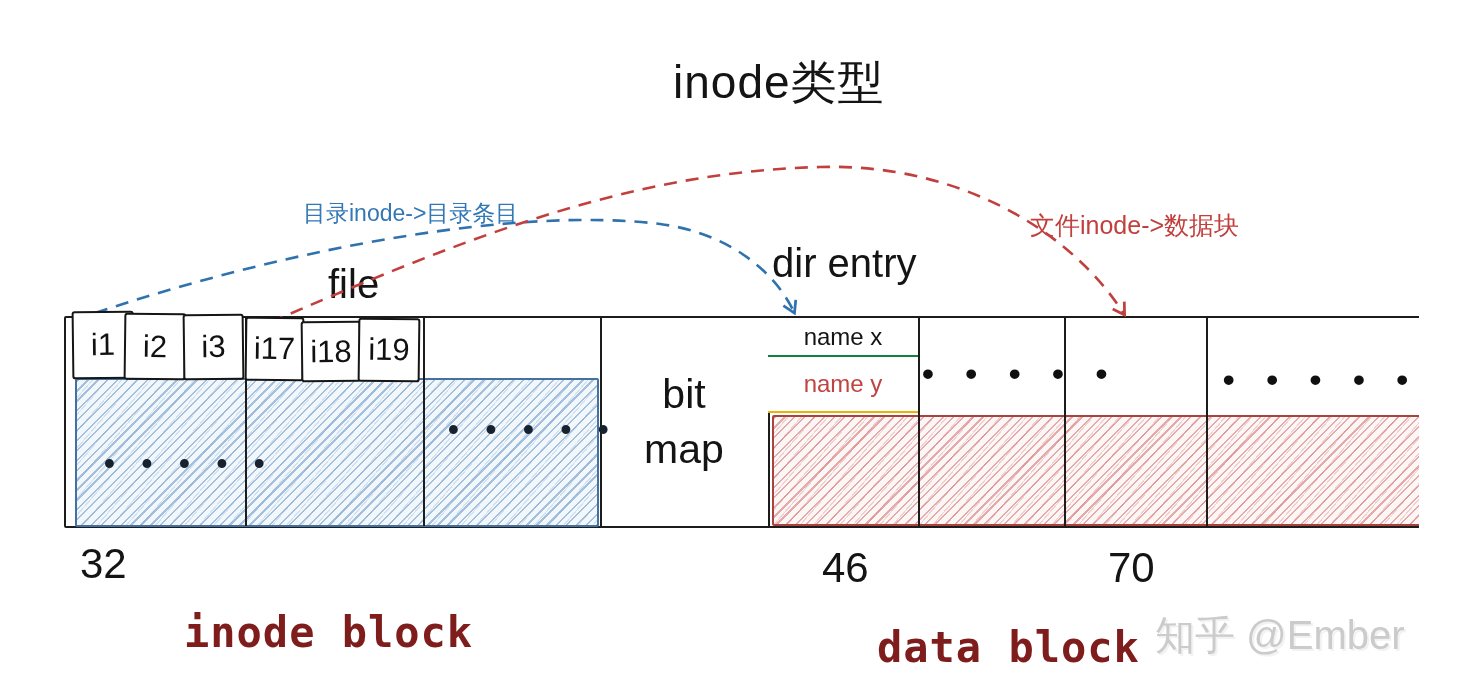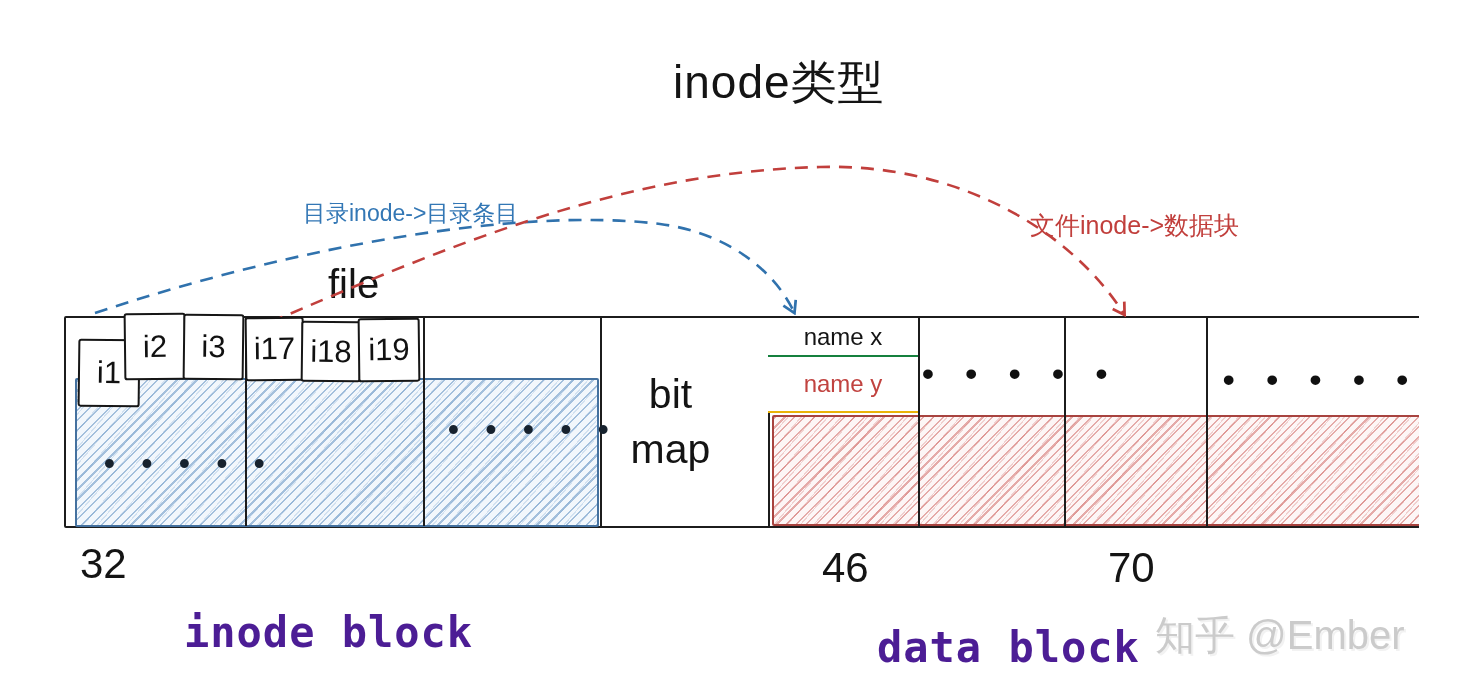--- a/index.html
+++ b/index.html
@@ -39,22 +39,22 @@
       repeating-linear-gradient(131deg, rgba(215,130,127,.32) 0 1.2px, transparent 1.2px 10px),
       #fdf6f6;
   }
 
   .dots{position:absolute;z-index:4;font-weight:bold;text-align:center;white-space:nowrap;}
   .dots-blue{font-size:31px;letter-spacing:9px;color:#17222e;}
   .dots-dark{font-size:34px;letter-spacing:11px;color:#101010;}
 
   .bitmap{
     position:absolute;left:534px;top:0;width:168px;height:100%;z-index:4;
-    display:flex;align-items:center;text-align:center;
-    font-size:41px;line-height:1.35;color:#141414;padding-left:8px;
+    display:flex;align-items:center;justify-content:center;text-align:center;
+    font-size:41px;line-height:1.35;color:#141414;
   }
   .bitmap span{display:block;width:125px;}
 
   .cell-namex{
     position:absolute;left:702px;top:0;width:150px;height:37px;z-index:4;
     border-bottom:2px solid #15803d;display:flex;align-items:center;justify-content:center;
     font-size:24px;color:#141414;background:#fff;
   }
   .cell-namey{
     position:absolute;left:702px;top:39px;width:150px;height:54px;z-index:4;
@@ -68,38 +68,39 @@
 
   
   .ibox{
     position:absolute;z-index:6;background:#fff;border:2.5px solid #161616;border-radius:3px;
     display:flex;align-items:center;justify-content:center;font-size:31px;color:#111;
   }
   .ibox:nth-of-type(odd){transform:rotate(-.7deg);}
   .ibox:nth-of-type(even){transform:rotate(.7deg);}
 
   .num{font-size:42px;color:#141414;}
-  .caption{font-family:"DejaVu Sans Mono",monospace;font-weight:bold;font-size:42px;color:#4c1d95;letter-spacing:1px;white-space:nowrap;}
+  .caption{font-family:"DejaVu Sans Mono",monospace;font-weight:bold;font-size:42px;color:#7f1d1d;letter-spacing:1px;white-space:nowrap;}
   .watermark{
     font-size:40px;color:#cbcbcb;white-space:nowrap;
     text-shadow:2px 2px 0 #f2f2f2;
   }
   svg.arrows{position:absolute;left:0;top:0;z-index:5;pointer-events:none;}
 </style>
 </head>
 <body>
 
 <div id="canvas">
 
   <div class="abs title" style="left:673px;top:52px;">inode类型</div>
 
   <div class="abs anno anno-blue" style="left:303px;top:198px;">目录inode-&gt;目录条目</div>
   <div class="abs anno anno-red" style="left:1030px;top:209px;">文件inode-&gt;数据块</div>
 
   <div class="abs biglabel" style="left:328px;top:262px;">file</div>
+  <div class="abs biglabel" style="left:772px;top:241px;">dir entry</div>
 
   <svg class="arrows" width="1481" height="695" viewBox="0 0 1481 695">
     <defs>
       <marker id="ah-blue" viewBox="0 0 14 14" refX="11" refY="7" markerWidth="16" markerHeight="16" orient="auto" markerUnits="userSpaceOnUse">
         <path d="M2,1 L12,7 L2,13" fill="none" stroke="#3072ad" stroke-width="2.4"></path>
       </marker>
       <marker id="ah-red" viewBox="0 0 14 14" refX="11" refY="7" markerWidth="16" markerHeight="16" orient="auto" markerUnits="userSpaceOnUse">
         <path d="M2,1 L12,7 L2,13" fill="none" stroke="#c13f3c" stroke-width="2.4"></path>
       </marker>
     </defs>
@@ -127,21 +128,21 @@
       <span>bit map</span>
     </div>
 
     <div class="cell-namex">name x</div>
     <div class="cell-namey">name y</div>
 
     <div class="dots dots-dark" style="left:856px;top:36px;width:140px;">• • • • •</div>
     <div class="dots dots-dark" style="left:1145px;top:42px;width:220px;">• • • • •</div>
   </div>
 
-  <div class="ibox" style="left:78px;top:311px;width:58px;height:64px;margin-top:28px;">i1</div>
+  <div class="ibox" style="left:72px;top:311px;width:58px;height:64px;">i1</div>
   <div class="ibox" style="left:124px;top:313px;width:58px;height:63px;">i2</div>
   <div class="ibox" style="left:183px;top:314px;width:57px;height:62px;">i3</div>
   <div class="ibox" style="left:245px;top:317px;width:55px;height:60px;">i17</div>
   <div class="ibox" style="left:301px;top:321px;width:56px;height:57px;">i18</div>
   <div class="ibox" style="left:358px;top:318px;width:58px;height:60px;">i19</div>
 
   <div class="abs num" style="left:80px;top:540px;">32</div>
   <div class="abs num" style="left:822px;top:544px;">46</div>
   <div class="abs num" style="left:1108px;top:544px;">70</div>
 

